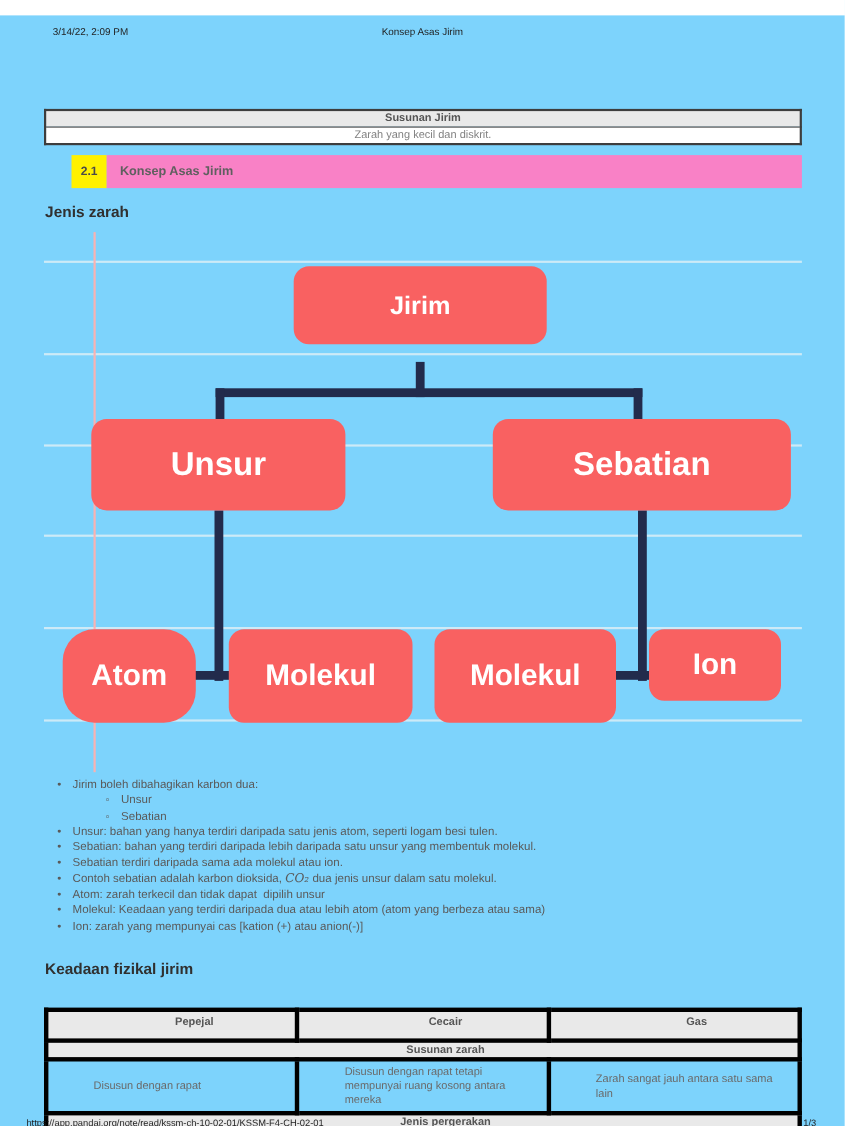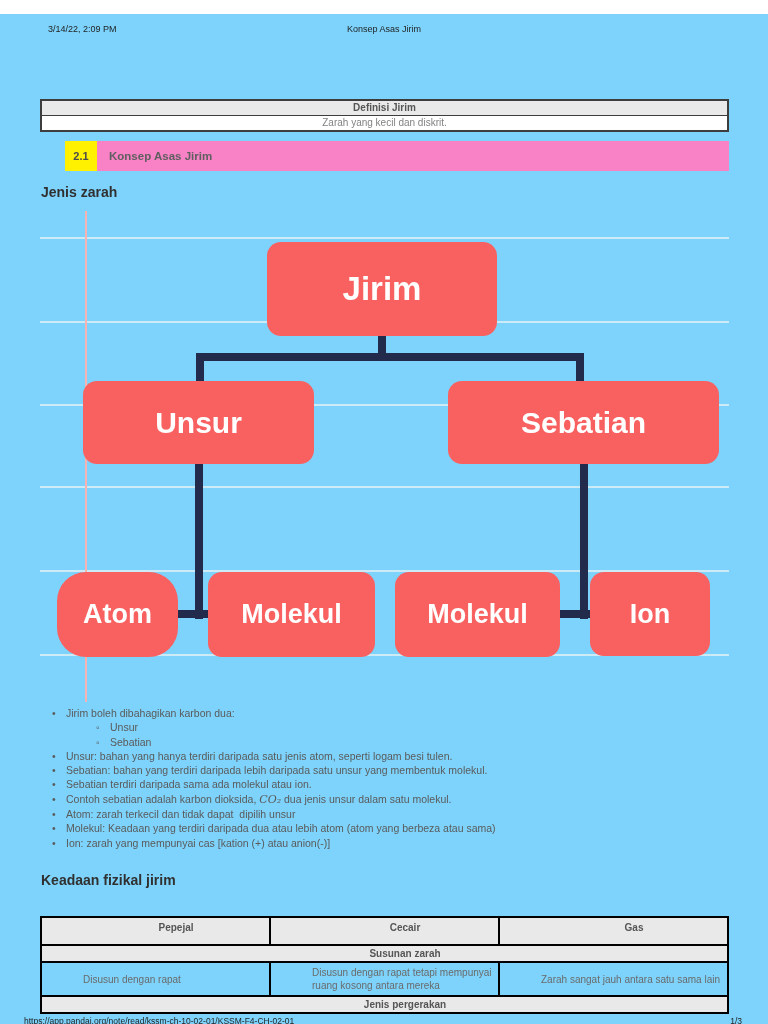--- a/index.html
+++ b/index.html
@@ -40,43 +40,43 @@
     font-size: 11.5px; display: flex; align-items: center; padding-left: 12px; }
 
   
   .diagram { position: absolute; left: 40px; top: 195px; width: 689px; height: 500px; }
   .rule-line { position: absolute; left: 0; width: 689px; height: 2px; background: #cdeaf7; z-index: 1; }
   .margin-line { position: absolute; left: 45px; top: 2px; width: 2px; height: 491px;
     background: #f9b2b2; z-index: 1; }
   .conn { position: absolute; background: #222b4c; z-index: 2; }
   .node { position: absolute; background: #f96161; color: #ffffff; border-radius: 14px;
     display: flex; align-items: center; justify-content: center; font-weight: 600; z-index: 3; }
-  .node-root  { left: 227px; top: 33px;  width: 230px; height: 94px; font-size: 33px; }
+  .node-root  { left: 227px; top: 33px;  width: 230px; height: 71px; font-size: 23px; }
   .node-left  { left: 43px;  top: 172px; width: 231px; height: 83px; font-size: 30px; }
   .node-right { left: 408px; top: 172px; width: 271px; height: 83px; font-size: 30px; }
   .node-ll    { left: 17px;  top: 363px; width: 121px; height: 85px; font-size: 27px; border-radius: 29px; }
   .node-lm    { left: 168px; top: 363px; width: 167px; height: 85px; font-size: 27px; }
   .node-rm    { left: 355px; top: 363px; width: 165px; height: 85px; font-size: 27px; }
-  .node-rr    { left: 550px; top: 363px; width: 120px; height: 84px; font-size: 27px; }
+  .node-rr    { left: 550px; top: 363px; width: 120px; height: 65px; font-size: 27px; }
 
   
   .bullets { position: absolute; left: 52px; top: 692px; width: 668px; list-style: none;
     font-size: 10.5px; line-height: 14.3px; color: #5a5a5a; }
   .bullets > li { position: relative; padding-left: 14px; }
   .bullets > li::before { content: "•"; position: absolute; left: 0; top: 0; color: #5a5a5a; }
   .sub-bullets { list-style: none; }
   .sub-bullets > li { position: relative; padding-left: 14px; margin-left: 30px; }
   .sub-bullets > li::before { content: "◦"; position: absolute; left: 0; top: 0; color: #5a5a5a; }
   .bullet-text { white-space: pre-wrap; }
   .math { font-family: "DejaVu Serif", serif; font-style: italic; font-size: 11px; }
 
   
   .state-table { position: absolute; left: 40px; top: 902px; width: 689px;
     border-collapse: collapse; border: 2px solid #3d3d3d; table-layout: fixed; }
-  .state-table th, .state-table td { border: 2px solid #000000; font-size: 10px; padding-left: 41px; }
+  .state-table th, .state-table td { border: 4px solid #000000; font-size: 10px; padding-left: 41px; }
   .state-table th { background: #e9e9e9; color: #555; font-weight: 700; text-align: center;
     vertical-align: top; padding-top: 4px; height: 28px; }
   .row-banner { background: #e9e9e9; color: #555; font-weight: 700; text-align: center;
     height: 17px; }
   .state-cell { color: #6a6a6a; text-align: left; vertical-align: middle;
     padding: 3px 6px; height: 33px; line-height: 13px; }
 </style>
 </head>
 <body>
 
@@ -84,21 +84,21 @@
 
   <div class="print-header">
     <span class="ph-date">3/14/22, 2:09 PM</span>
     <span class="ph-title">Konsep Asas Jirim</span>
   </div>
 
 
   <table class="def-table">
     <tbody>
       <tr>
-          <td class="def-head">Definisi Jirim</td>
+          <td class="def-head">Susunan Jirim</td>
         </tr>
       <tr>
           <td class="def-body">Zarah yang kecil dan diskrit.</td>
         </tr>
     </tbody>
   </table>
 
   <div class="banner">
     <div class="banner-num">2.1</div>
     <div class="banner-label">Konsep Asas Jirim</div>

